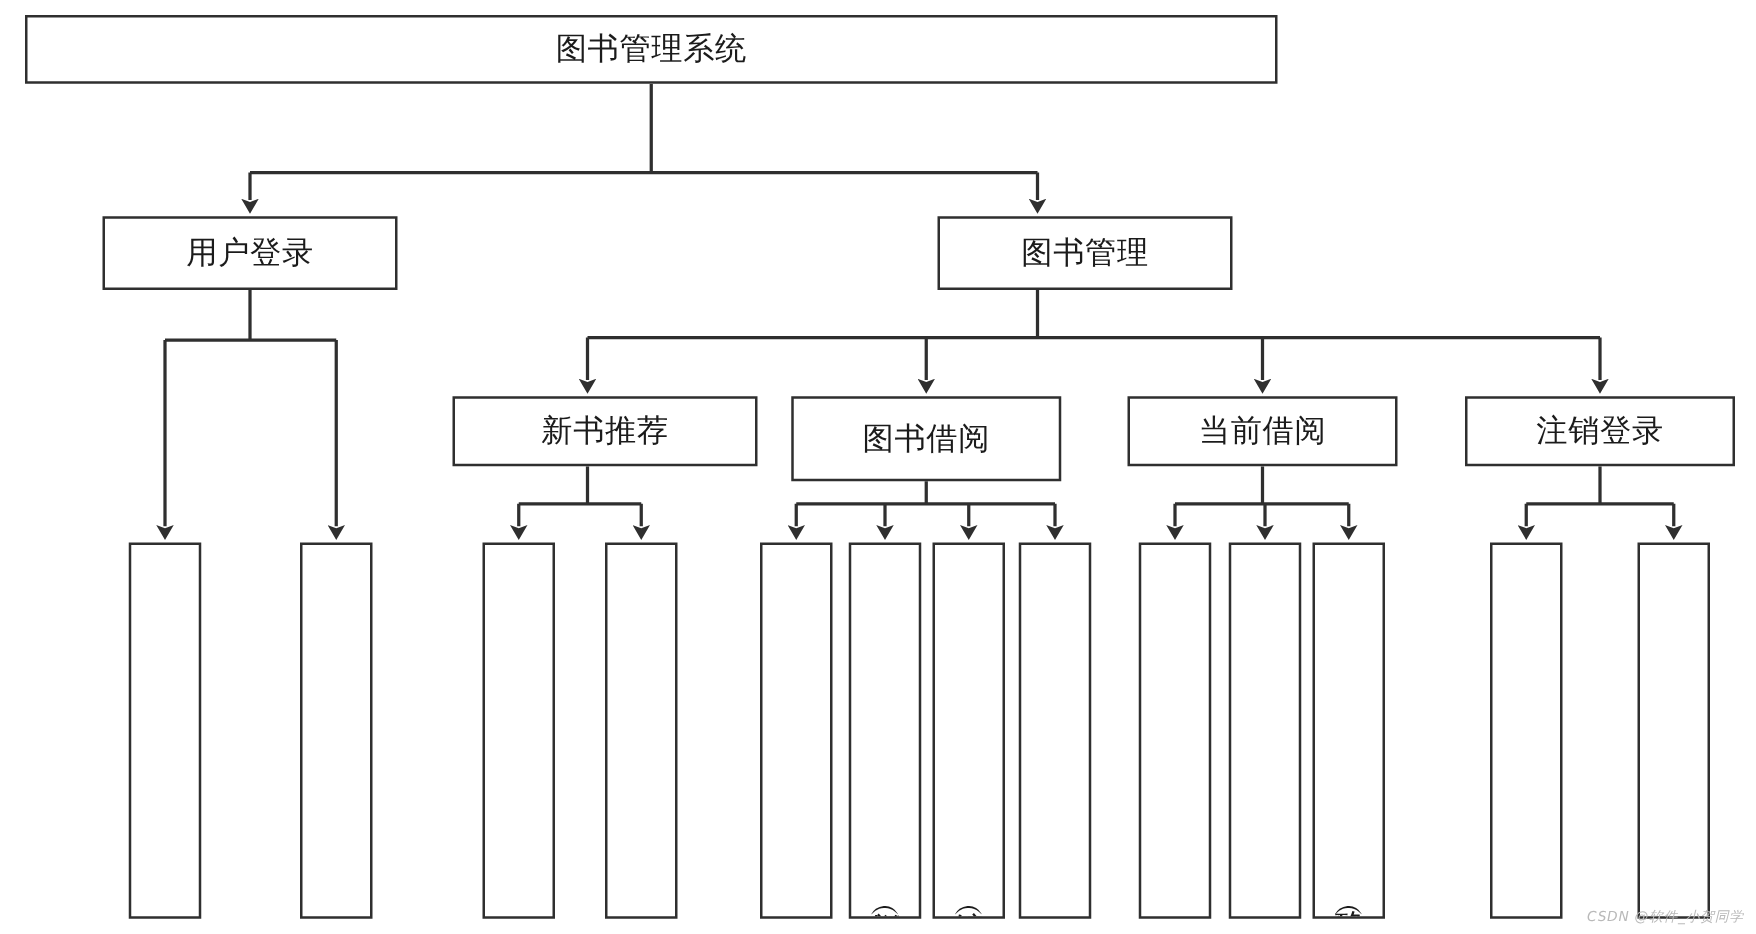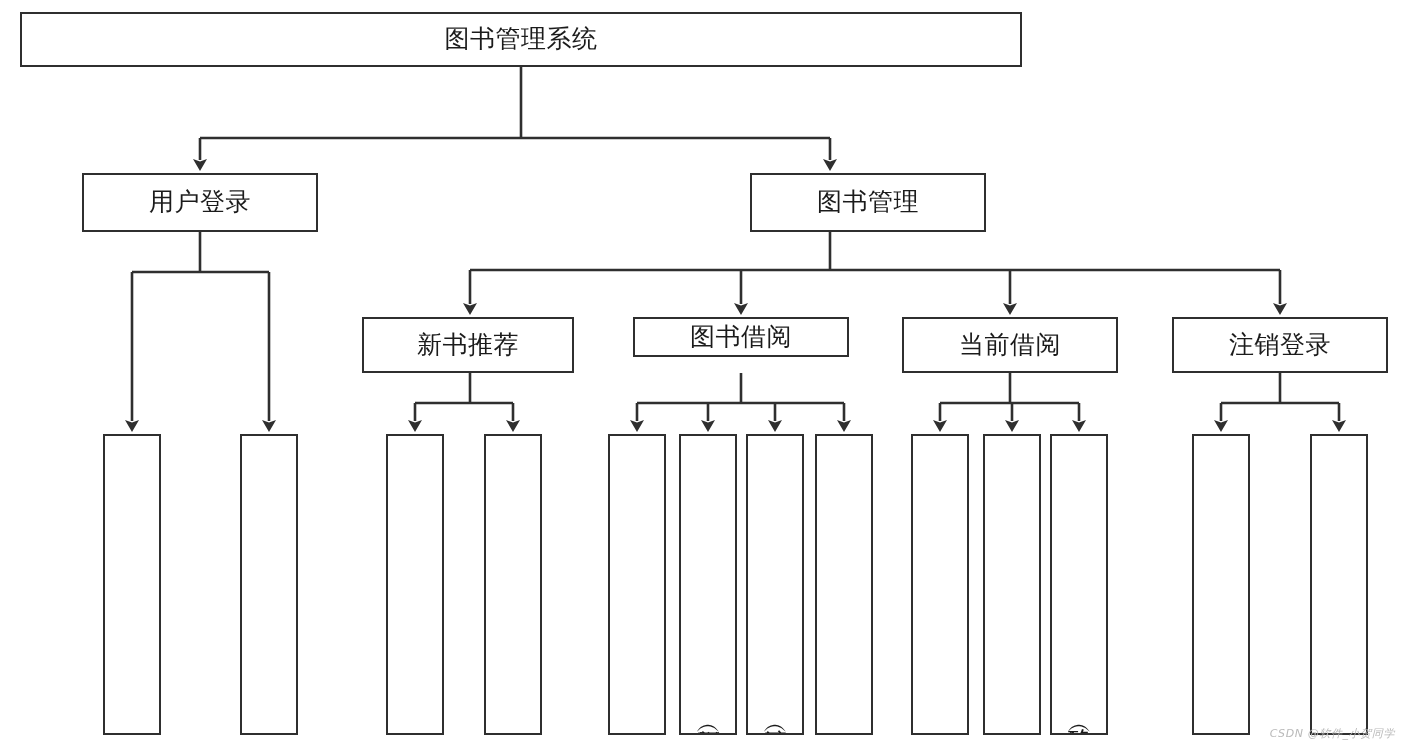--- a/index.html
+++ b/index.html
@@ -130,25 +130,25 @@
   </div>
 
   <div class="node-box" style="left:82px; top:173px; width:236px; height:59px;">
     <span class="node-label-h">用户登录</span>
   </div>
 
   <div class="node-box" style="left:712px; top:173px; width:236px; height:59px;margin-left:38px;">
     <span class="node-label-h">图书管理</span>
   </div>
 
-  <div class="node-box" style="left:362px; top:317px; width:212px; height:56px;">
+  <div class="node-box" style="left:362px; top:317px; width:244px; height:56px;">
     <span class="node-label-h">新书推荐</span>
   </div>
 
-  <div class="node-box" style="left:633px; top:317px; width:216px; height:40px;">
+  <div class="node-box" style="left:633px; top:317px; width:216px; height:68px;">
     <span class="node-label-h">图书借阅</span>
   </div>
 
   <div class="node-box" style="left:902px; top:317px; width:216px; height:56px;align-items:center;">
     <span class="node-label-h">当前借阅</span>
   </div>
 
   <div class="node-box" style="left:1172px; top:317px; width:216px; height:56px;">
     <span class="node-label-h">注销登录</span>
   </div>

